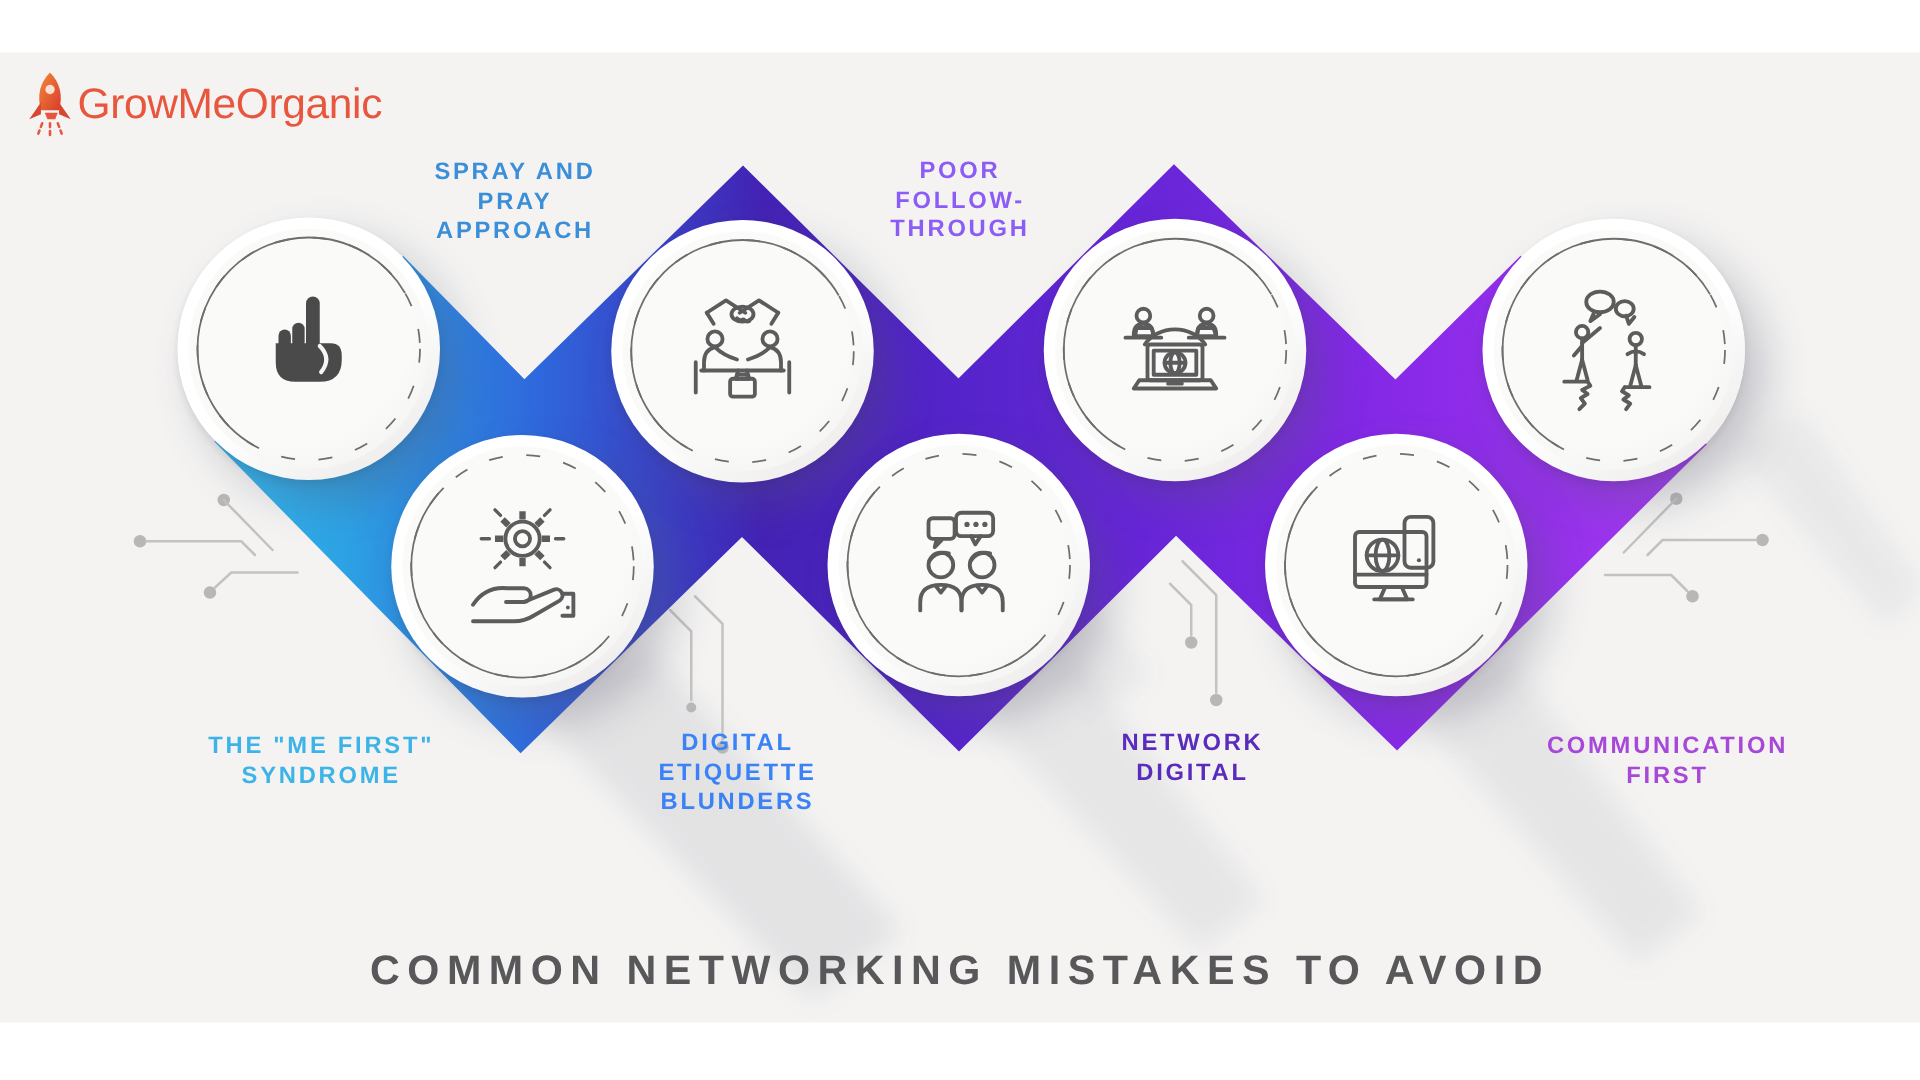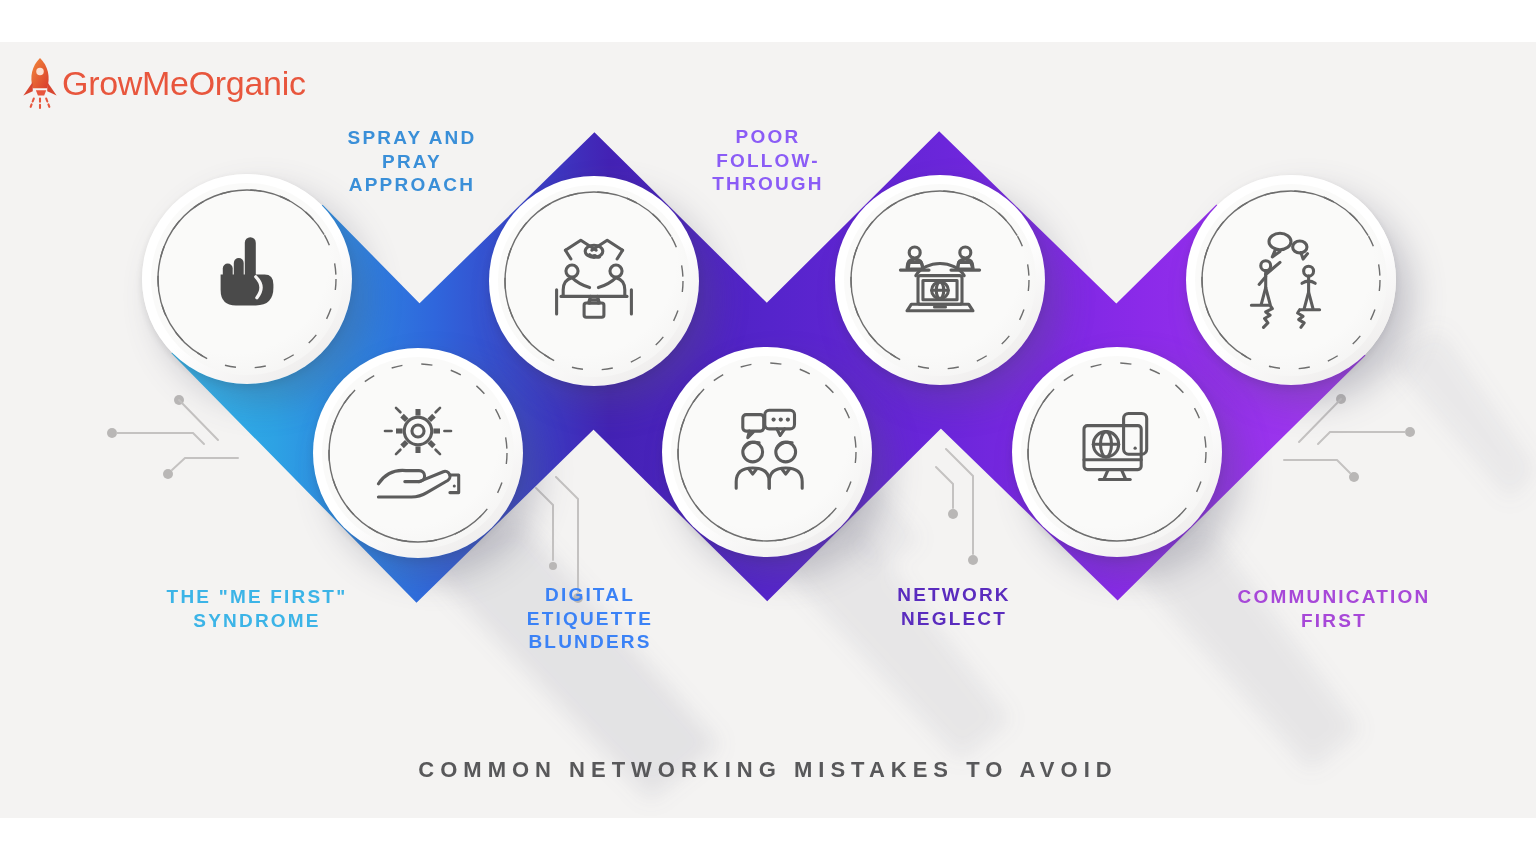--- a/index.html
+++ b/index.html
@@ -25,21 +25,21 @@
   .solidfill{fill:#4a4a4a;stroke:none;}
   .c1{left:142px;top:174px;} .c2{left:313px;top:348px;} .c3{left:489px;top:176px;}
   .c4{left:662px;top:347px;} .c5{left:835px;top:175px;} .c6{left:1012px;top:347px;}
   .c7{left:1186px;top:175px;}
   
   .label{position:absolute;width:300px;text-align:center;font-weight:700;font-size:19px;
          letter-spacing:2.2px;line-height:23.5px;white-space:pre-line;}
   .lab1{left:107px;top:585px;} .lab2{left:262px;top:126px;} .lab3{left:440px;top:583px;}
   .lab4{left:618px;top:125px;} .lab5{left:804px;top:583px;} .lab6{left:974px;top:126px;}
   .lab7{left:1184px;top:585px;}
-  .title{position:absolute;left:0;right:0;top:757px;text-align:center;font-size:22px;
+  .title{position:absolute;left:0;right:0;top:757px;text-align:center;font-size:33px;
          font-weight:700;letter-spacing:6px;}
   .logo{position:absolute;left:18px;top:56px;display:flex;align-items:center;gap:0;}
   .logo-text{font-size:34px;font-weight:500;letter-spacing:-0.3px;}
 </style>
 </head>
 <body>
 
 <div class="stage">
   <div class="canvas"></div>
 
@@ -279,21 +279,21 @@
   <div class="label lab2" style="color: rgb(58, 143, 216);">SPRAY AND
 PRAY
 APPROACH</div>
   <div class="label lab3" style="color: #3b82f6;">DIGITAL
 ETIQUETTE
 BLUNDERS</div>
   <div class="label lab4" style="color: #8b5cf6;">POOR
 FOLLOW-
 THROUGH</div>
   <div class="label lab5" style="color: rgb(90, 44, 190);">NETWORK
-NEGLECT</div>
+DIGITAL</div>
   <div class="label lab7" style="color: rgb(167, 72, 216);">COMMUNICATION
 FIRST</div>
 
   <div class="logo">
     <svg width="44" height="54" viewBox="0 0 40 52">
       <defs>
         <linearGradient id="rg" x1="0" y1="0" x2="1" y2="1">
           <stop offset="0" stop-color="#f28a3c"></stop>
             <stop offset="1" stop-color="#d93b2b"></stop>
         </linearGradient>

